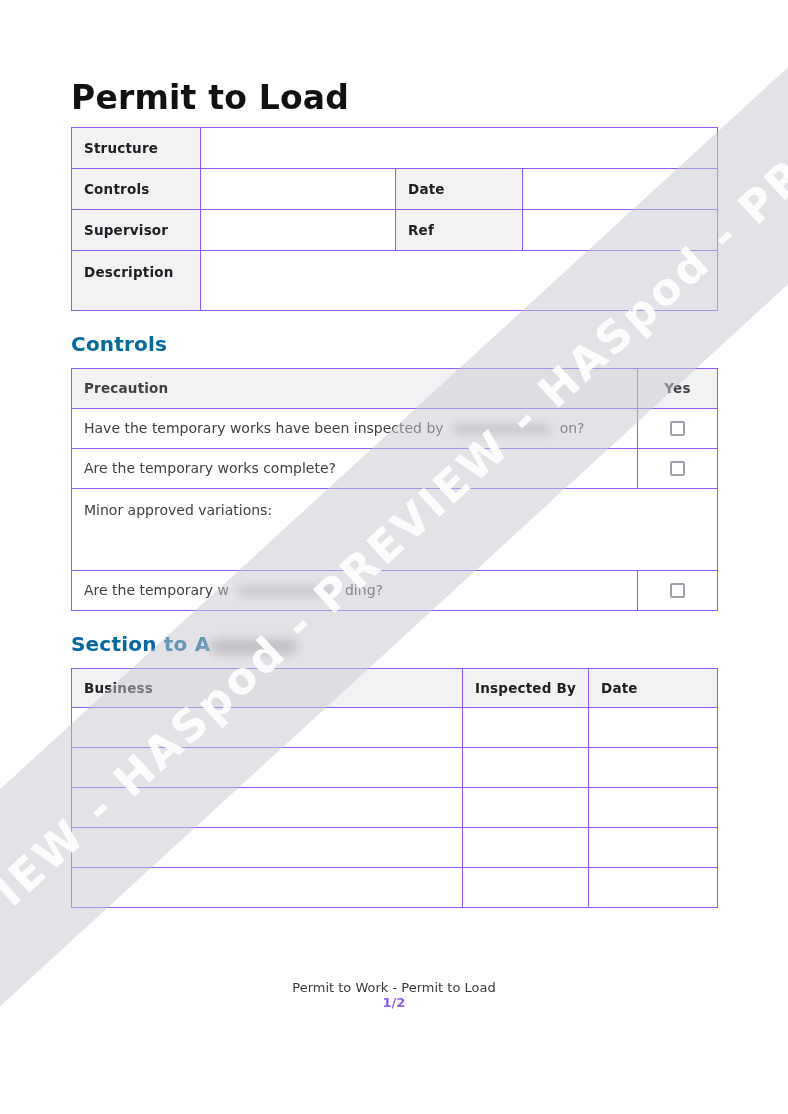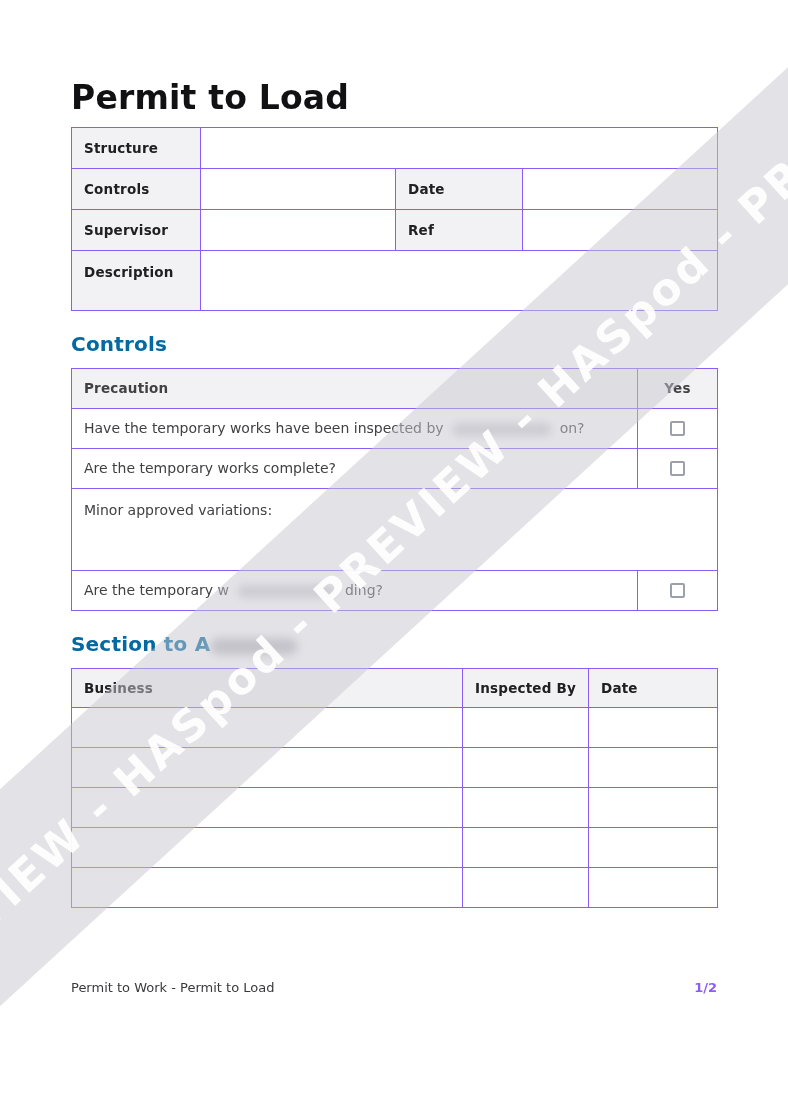--- a/index.html
+++ b/index.html
@@ -63,21 +63,21 @@
     background:#b3b3b9; filter:blur(5px); opacity:.85;
     vertical-align:middle; margin-left:0px; transform:translateY(1px);
   }
 
   .section-table { margin-top:12px; }
   .section-table td { height:40px; }
   .section-table tr.header-row td { height:39px; }
 
   .doc-footer {
     margin-top:72px; width:646px; display:flex; justify-content:space-between;
-    align-items:center; font-size:13px; color:#3a3a3d;
+    align-items:center; font-size:13px; color:#3a3a3d;flex-direction:column;
   }
   .doc-footer .page-num { font-weight:bold; color:#8b5cf6; }
 
   .watermark-band {
     position:absolute; left:-389px; top:487px; width:1500px; height:160px;
     transform:rotate(-42.5deg); transform-origin:center;
     background:rgba(199,199,207,0.5);
     display:flex; align-items:center; justify-content:center;
     overflow:hidden; pointer-events:none; z-index:5;
   }

